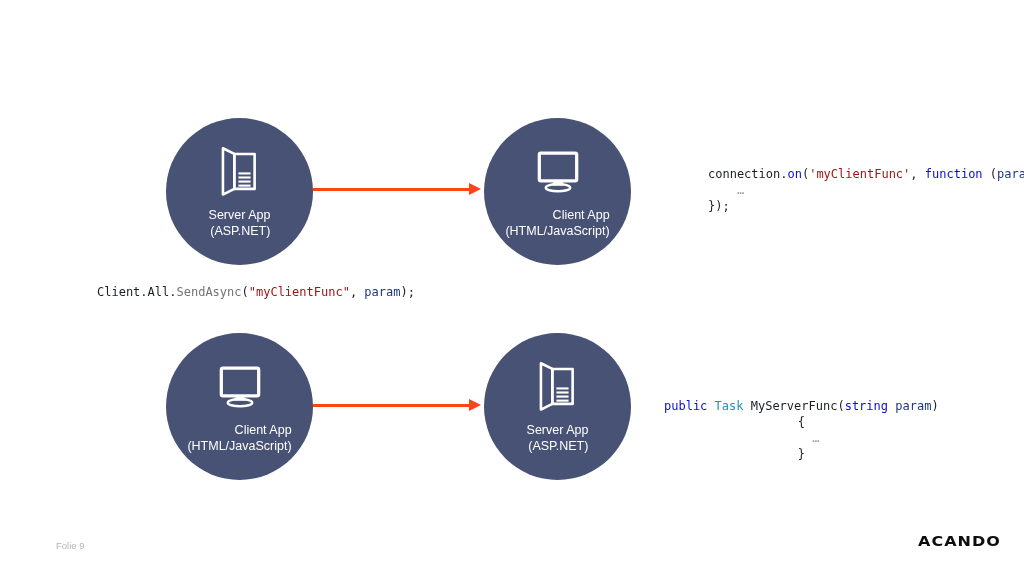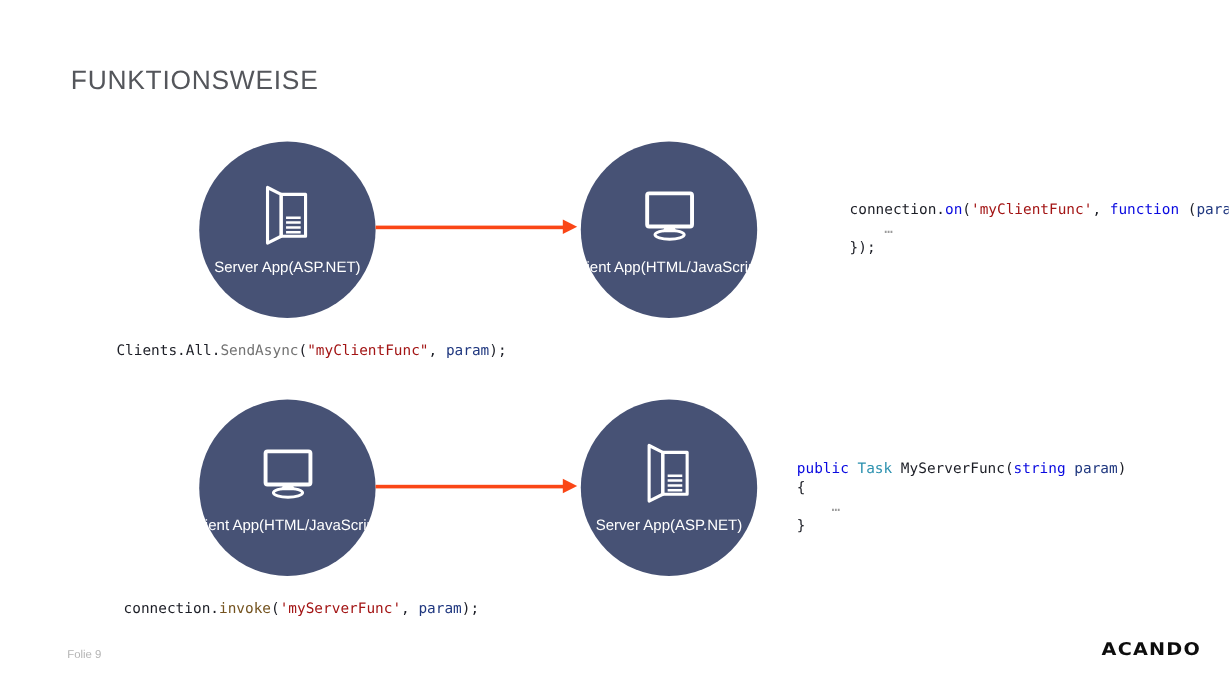--- a/index.html
+++ b/index.html
@@ -28,21 +28,21 @@
     border-radius: 50%;
     background: var(--circle, #475275);
     display: flex;
     flex-direction: column;
     align-items: center;
     justify-content: center;
   }
   .node svg { display: block; margin-bottom: 10px; }
   .node-label {
     display: flex;
-    flex-direction: row;
+    flex-direction: column;
     align-items: flex-end;
     color: #ffffff;
     font-size: 12.5px;
     line-height: 16px;
     text-align: center;
     white-space: nowrap;
   }
   .r1 { top: 118px; }
   .r2 { top: 333px; }
   .col-left { left: 166px; }
@@ -68,21 +68,21 @@
   .a2 { top: 404px; }
   .code {
     position: absolute;
     font-family: "DejaVu Sans Mono", "Liberation Mono", monospace;
     font-size: 12px;
     line-height: 16px;
   }
   .code div { white-space: pre; }
   .code-side-1 { left: 664px; top: 166px; margin-left: 44px; }
   .code-caption-1 { left: 97px; top: 284px; }
-  .code-side-2 { left: 664px; top: 382px; }
+  .code-side-2 { left: 664px; top: 398px; text-align: center; }
   .code-caption-2 { left: 103px; top: 499px; }
   .slide-number {
     position: absolute;
     left: 56px;
     top: 540px;
     font-size: 9.5px;
     color: var(--footer-color, #b4b4b4);
   }
   .logo {
     position: absolute;
@@ -94,21 +94,20 @@
     letter-spacing: 1px;
     color: var(--logo-color, #0d0d0d);
     transform: scaleY(0.92);
   }
 </style>
 </head>
 <body>
 
 <div class="slide" style="--bg: #ffffff; --title-color: #54565b; --circle: #475275; --arrow: #fa4616; --footer-color: #b4b4b4; --logo-color: #0d0d0d;">
 
-  <h1 class="title">FUNKTIONSWEISE</h1>
 
   <div class="node r1 col-left">
     <svg viewBox="0 0 64 64" width="52" height="52">
       <g fill="none" stroke="#ffffff" stroke-width="3.2" stroke-linejoin="round">
         <rect x="25" y="11" width="25" height="43"></rect>
         <polygon points="25,11 11,4 11,61 25,54"></polygon>
       </g>
       <g stroke="#ffffff" stroke-width="2.6">
         <line x1="30" y1="35" x2="45" y2="35"></line>
         <line x1="30" y1="40" x2="45" y2="40"></line>
@@ -137,21 +136,21 @@
       <span>(HTML/JavaScript)</span>
     </div>
   </div>
 
   <div class="code code-side-1">
       <div><span style="color: rgb(28, 30, 38);">connection.</span><span style="color: rgb(10, 10, 224);">on</span><span style="color: rgb(28, 30, 38);">(</span><span style="color: rgb(163, 21, 21);">'myClientFunc'</span><span style="color: rgb(28, 30, 38);">, </span><span style="color: rgb(10, 10, 224);">function</span><span style="color: rgb(28, 30, 38);"> (</span><span style="color: rgb(31, 55, 127);">param</span><span style="color: rgb(28, 30, 38);">) {</span></div>
       <div><span style="color: rgb(154, 154, 154);">    …</span></div>
       <div><span style="color: rgb(28, 30, 38);">});</span></div>
     </div>
   <div class="code code-caption-1">
-      <div><span style="color: rgb(28, 30, 38);">Clients.All.</span><span style="color: #737373;">SendAsync</span><span style="color: rgb(28, 30, 38);">(</span><span style="color: rgb(163, 21, 21);">"myClientFunc"</span><span style="color: rgb(28, 30, 38);">, </span><span style="color: rgb(31, 55, 127);">param</span><span style="color: rgb(28, 30, 38);">);</span></div>
+      <div><span style="color: rgb(28, 30, 38);">Client.All.</span><span style="color: #737373;">SendAsync</span><span style="color: rgb(28, 30, 38);">(</span><span style="color: rgb(163, 21, 21);">"myClientFunc"</span><span style="color: rgb(28, 30, 38);">, </span><span style="color: rgb(31, 55, 127);">param</span><span style="color: rgb(28, 30, 38);">);</span></div>
     </div>
 
   <div class="node r2 col-left">
     <svg viewBox="0 0 64 64" width="52" height="52">
       <g fill="none" stroke="#ffffff">
         <rect x="9" y="10" width="46" height="34" rx="2" stroke-width="4"></rect>
         <ellipse cx="32" cy="52.5" rx="15" ry="4.5" stroke-width="3"></ellipse>
       </g>
       <polygon points="27,44 37,44 39,50 25,50" fill="#ffffff"></polygon>
     </svg>
@@ -181,20 +180,17 @@
       <span>(ASP.NET)</span>
     </div>
   </div>
 
   <div class="code code-side-2">
       <div><span style="color: rgb(10, 10, 224);">public</span><span style="color: rgb(28, 30, 38);"> </span><span style="color: rgb(43, 145, 175);">Task</span><span style="color: rgb(28, 30, 38);"> MyServerFunc(</span><span style="color: rgb(10, 10, 224);">string</span><span style="color: rgb(28, 30, 38);"> </span><span style="color: rgb(31, 55, 127);">param</span><span style="color: rgb(28, 30, 38);">)</span></div>
       <div><span style="color: rgb(28, 30, 38);">{</span></div>
       <div><span style="color: rgb(154, 154, 154);">    …</span></div>
       <div><span style="color: rgb(28, 30, 38);">}</span></div>
     </div>
-  <div class="code code-caption-2">
-      <div><span style="color: rgb(28, 30, 38);">connection.</span><span style="color: rgb(116, 83, 31);">invoke</span><span style="color: rgb(28, 30, 38);">(</span><span style="color: rgb(163, 21, 21);">'myServerFunc'</span><span style="color: rgb(28, 30, 38);">, </span><span style="color: rgb(31, 55, 127);">param</span><span style="color: rgb(28, 30, 38);">);</span></div>
-    </div>
 
   <span class="slide-number">Folie 9</span>
   <span class="logo">ACANDO</span>
 
 </div>
 
 </body></html>

